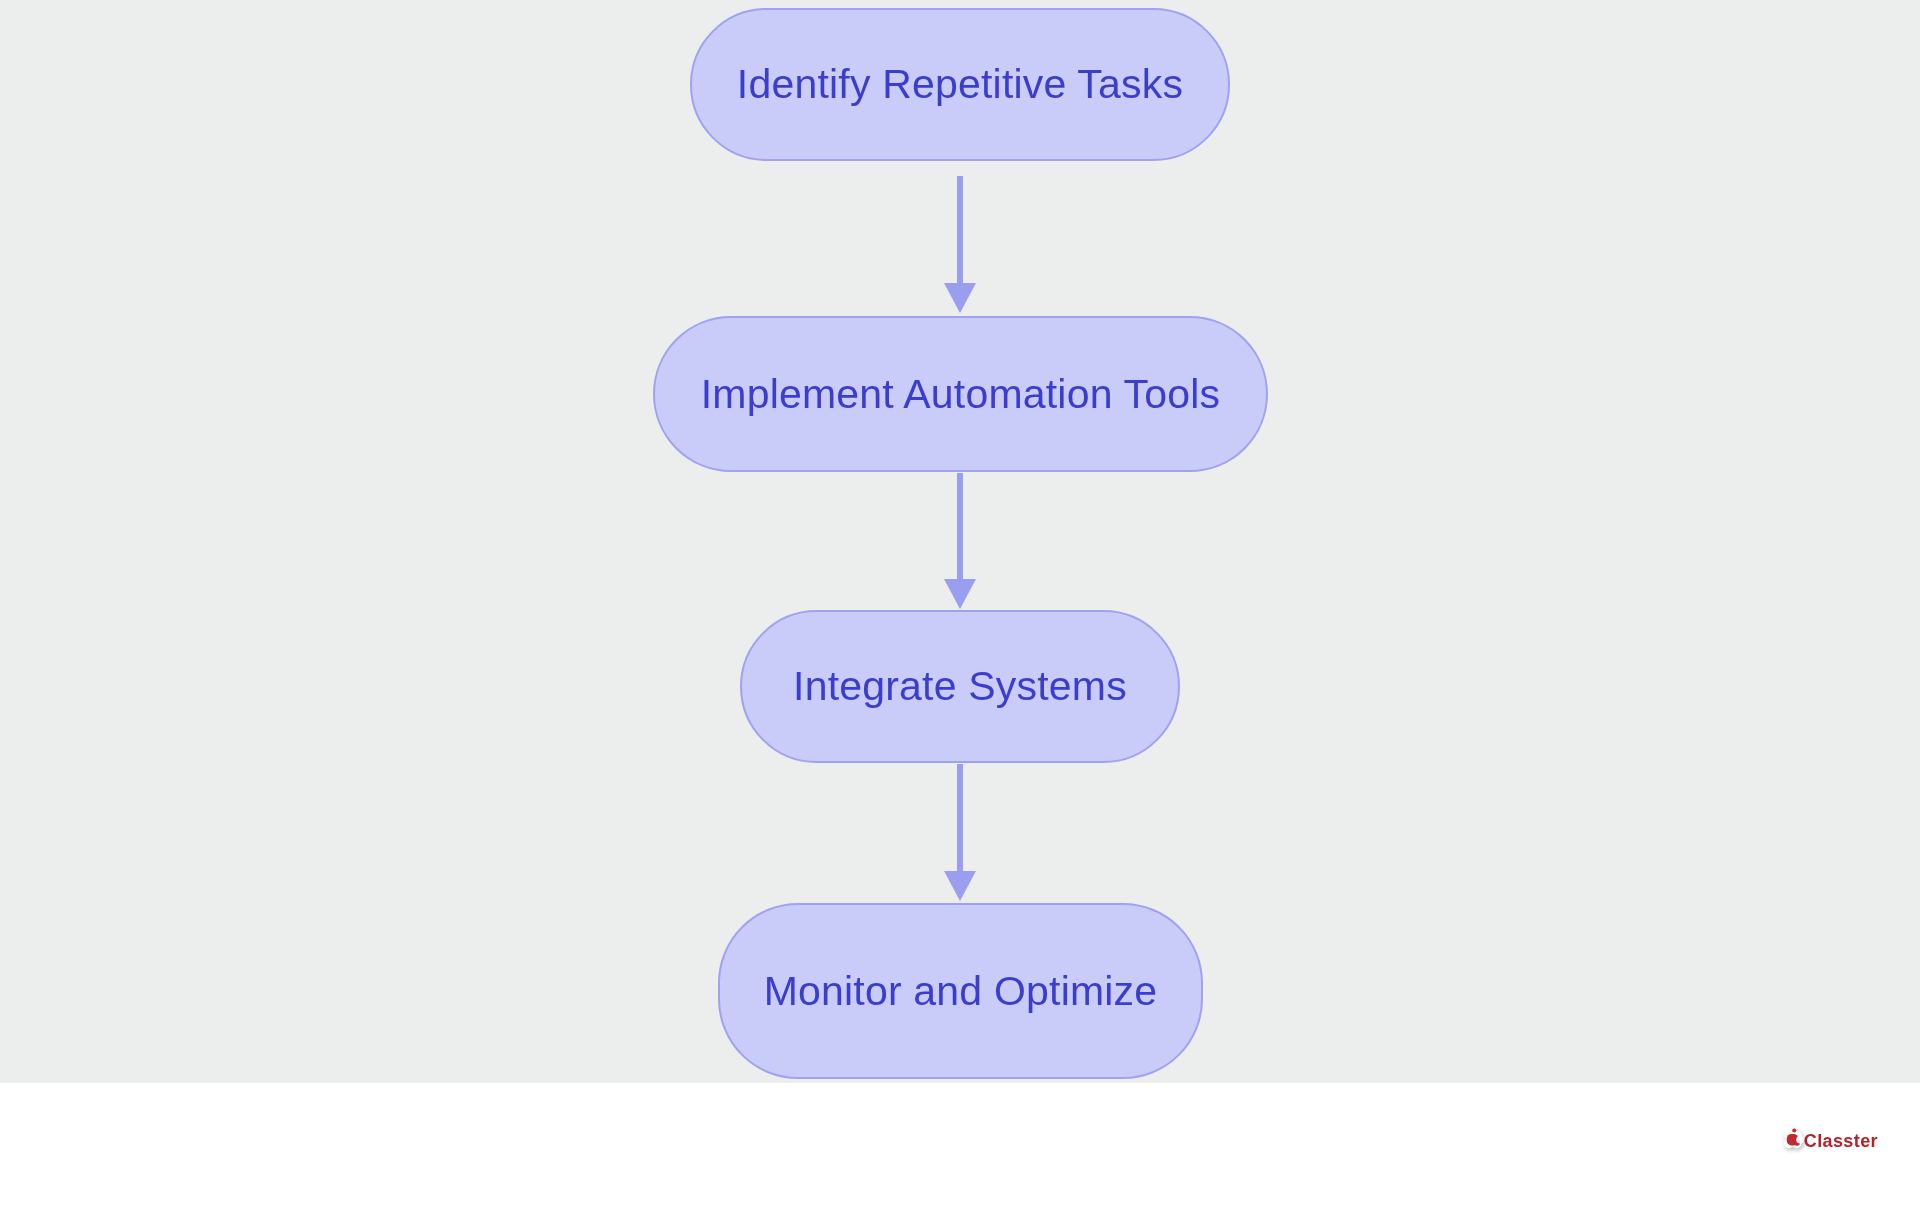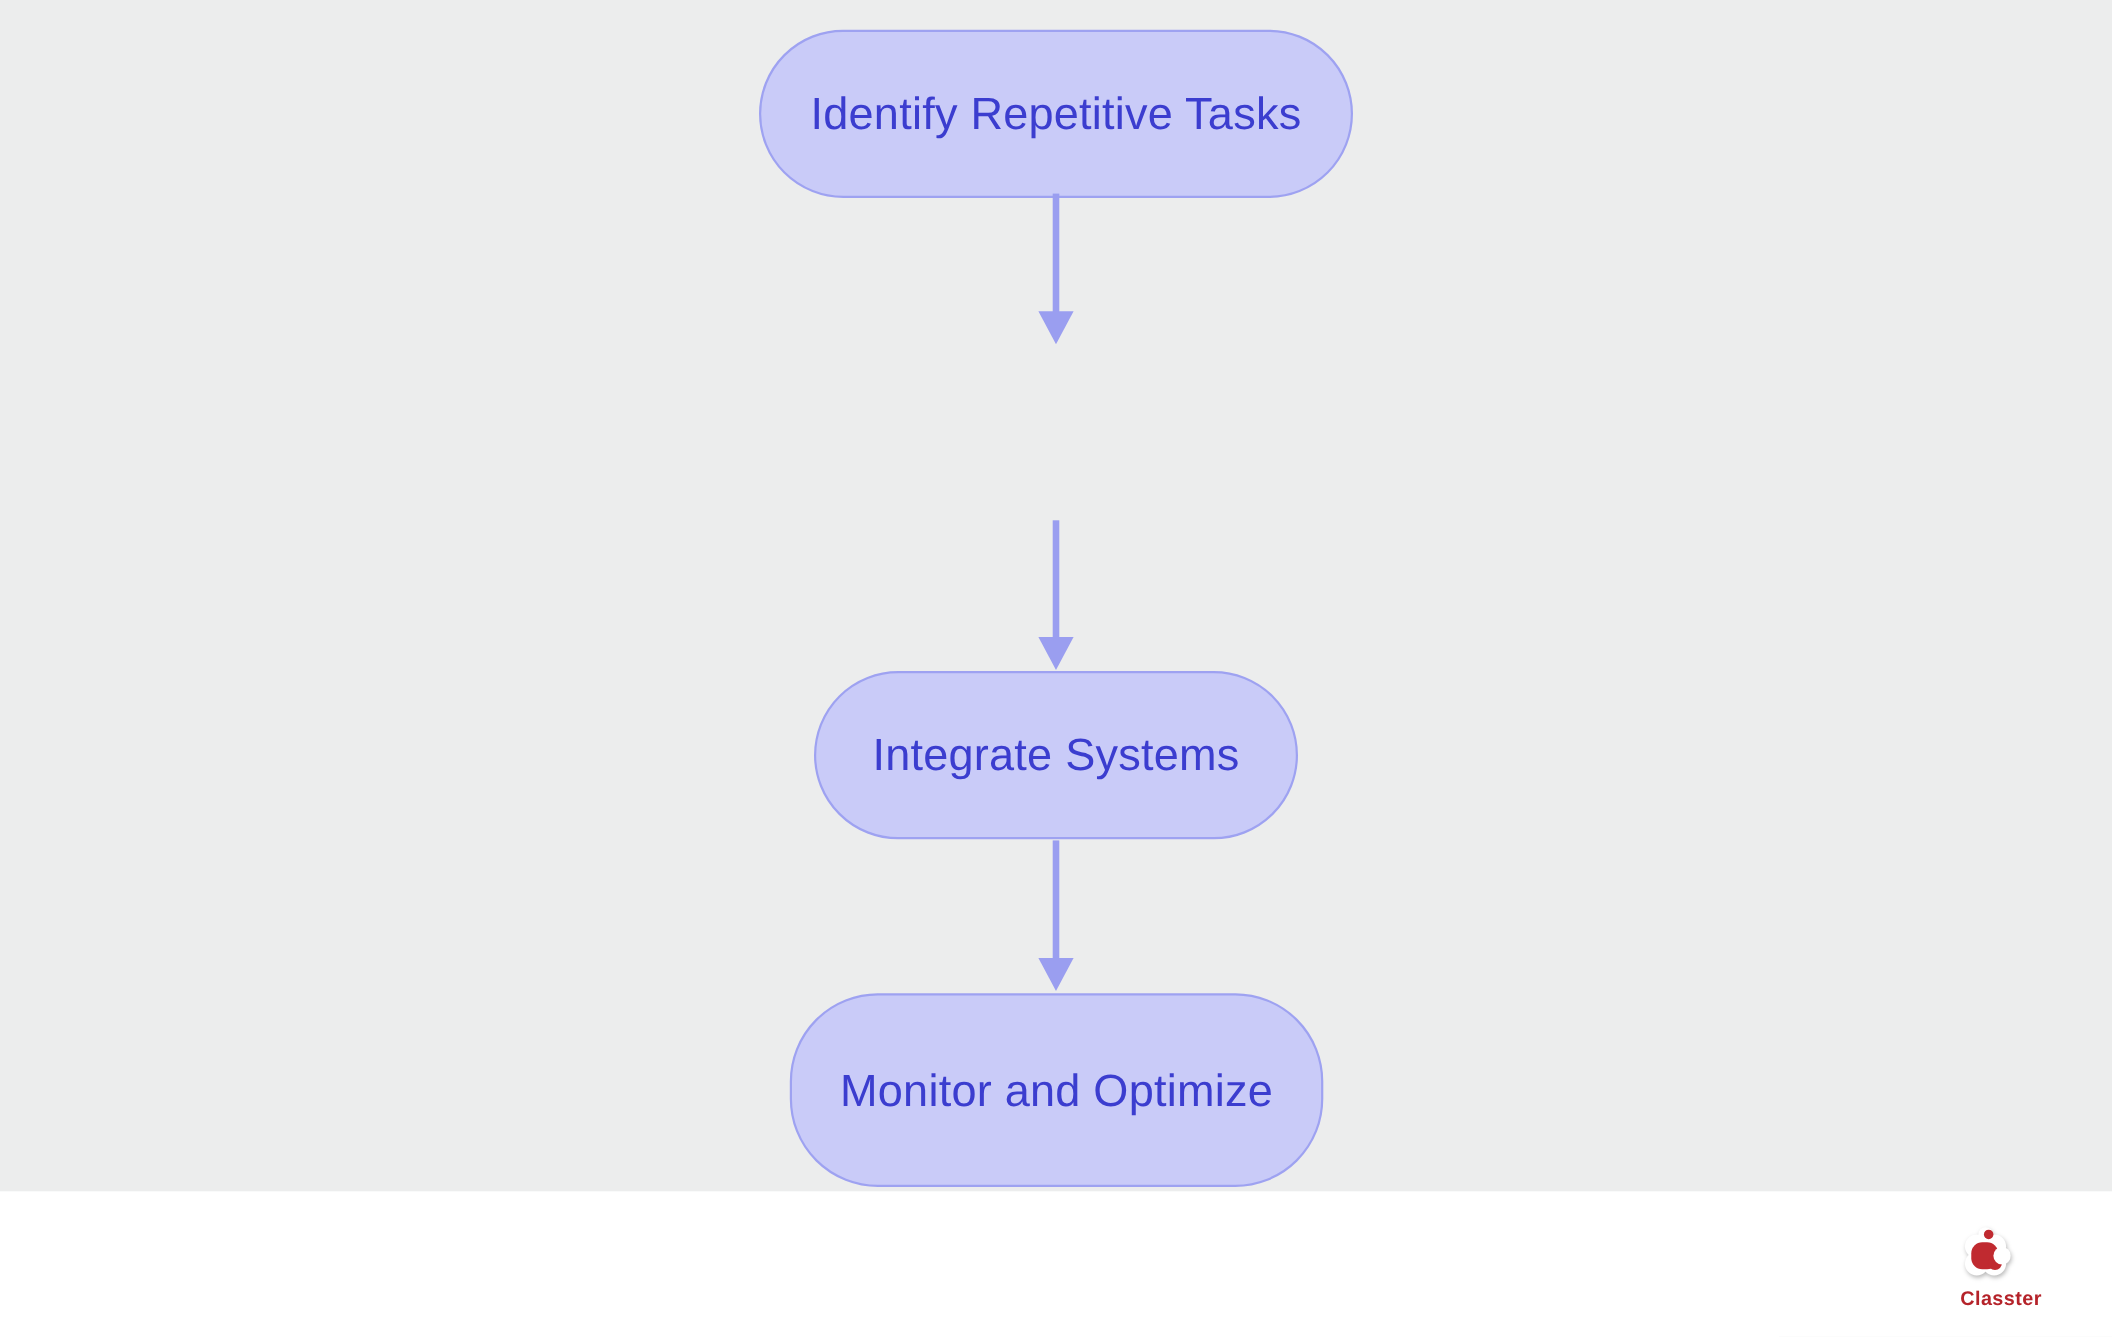--- a/index.html
+++ b/index.html
@@ -39,21 +39,21 @@
     justify-content: center;
     background: var(--node-fill);
     border: 2px solid var(--node-border);
     border-radius: 80px;
     color: var(--node-text);
     font-size: 41px;
     letter-spacing: 0.2px;
     white-space: nowrap;
     text-align: center;
   }
-  .n1 { left: 690px; top: 27px;  width: 540px; height: 153px; }
+  .n1 { left: 690px; top: 8px;  width: 540px; height: 153px; }
   .n2 { left: 653px; top: 316px; width: 615px; height: 156px; }
   .n3 { left: 740px; top: 610px; width: 440px; height: 153px; }
   .n4 { left: 718px; top: 903px; width: 485px; height: 176px; }
 
   .flow-arrow {
     position: absolute;
     left: 942px;
     width: 36px;
   }
   .a1 { top: 176px; height: 137px; }
@@ -80,22 +80,21 @@
     border-right: 16px solid transparent;
     border-top: 30px solid var(--arrow-color);
   }
 
   .logo {
     position: absolute;
     left: 1782px;
     top: 1112px;
     width: 96px;
     display: flex;
-    flex-direction: column;
-    align-items: flex-start;
+    align-items: center;
   }
   .logo-icon {
     width: 46px;
     height: 52px;
     filter: drop-shadow(1px 2px 2px rgba(0,0,0,0.28));
   }
   .logo-text {
     margin-top: 6px;
     font-size: 18px;
     font-weight: 700;
@@ -111,20 +110,23 @@
 
   <div class="flow-node n1">
     <span>Identify Repetitive Tasks</span>
   </div>
 
   <div class="flow-arrow a1">
     <div class="shaft"></div>
     <div class="head"></div>
   </div>
 
+  <div class="flow-node n2">
+    <span>Implement Automation Tools</span>
+  </div>
 
   <div class="flow-arrow a2">
     <div class="shaft"></div>
     <div class="head"></div>
   </div>
 
   <div class="flow-node n3">
     <span>Integrate Systems</span>
   </div>
 

